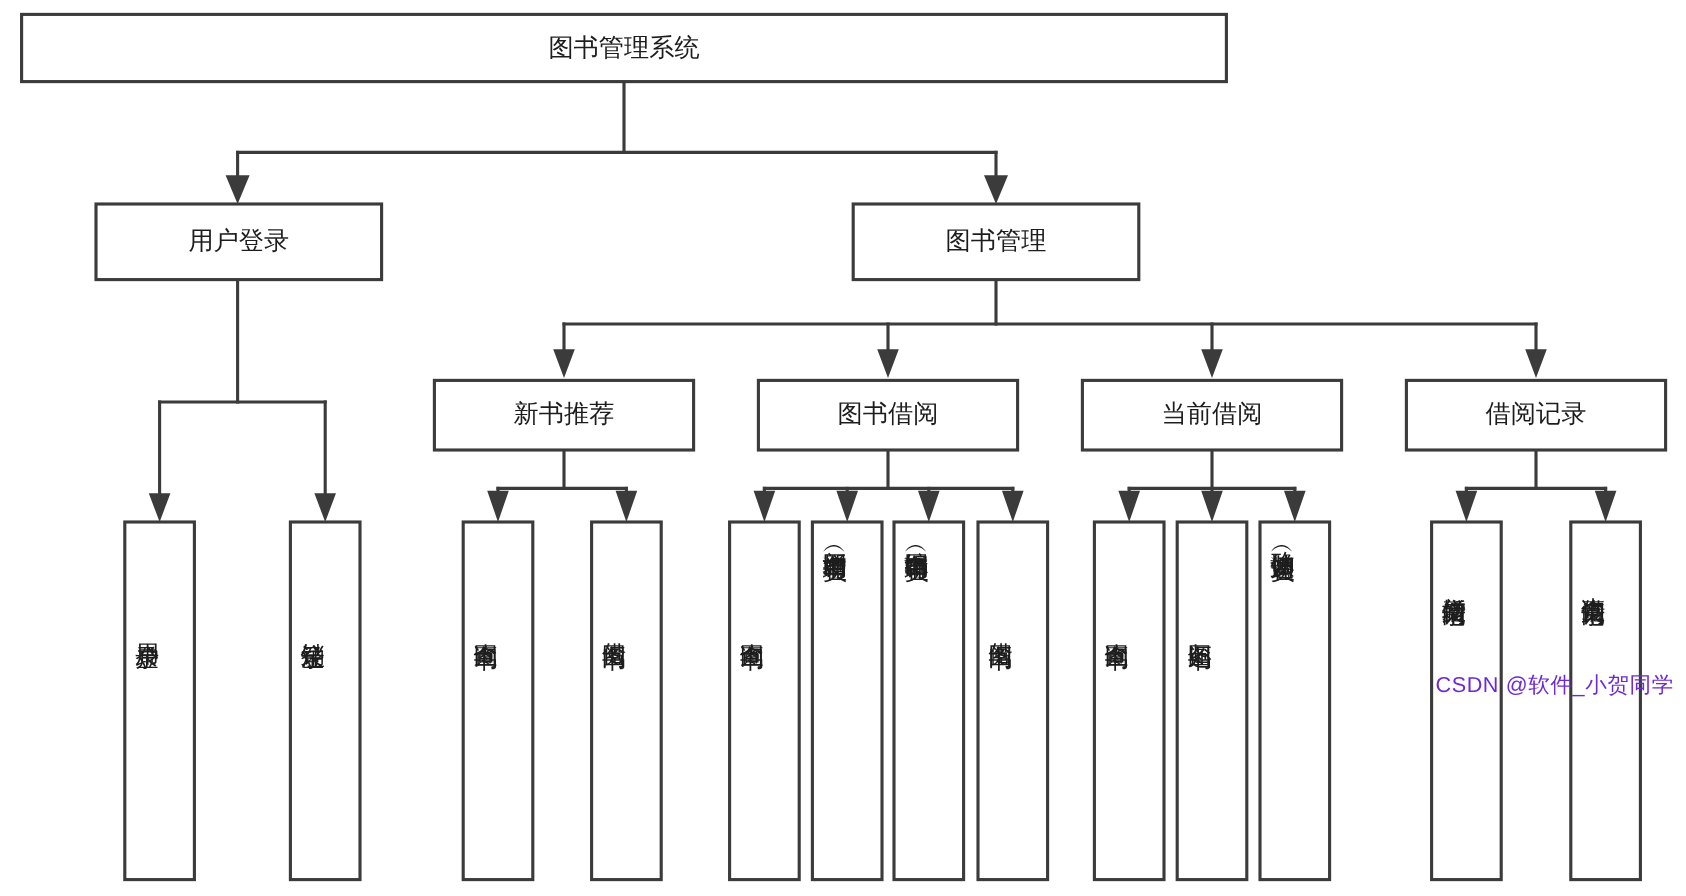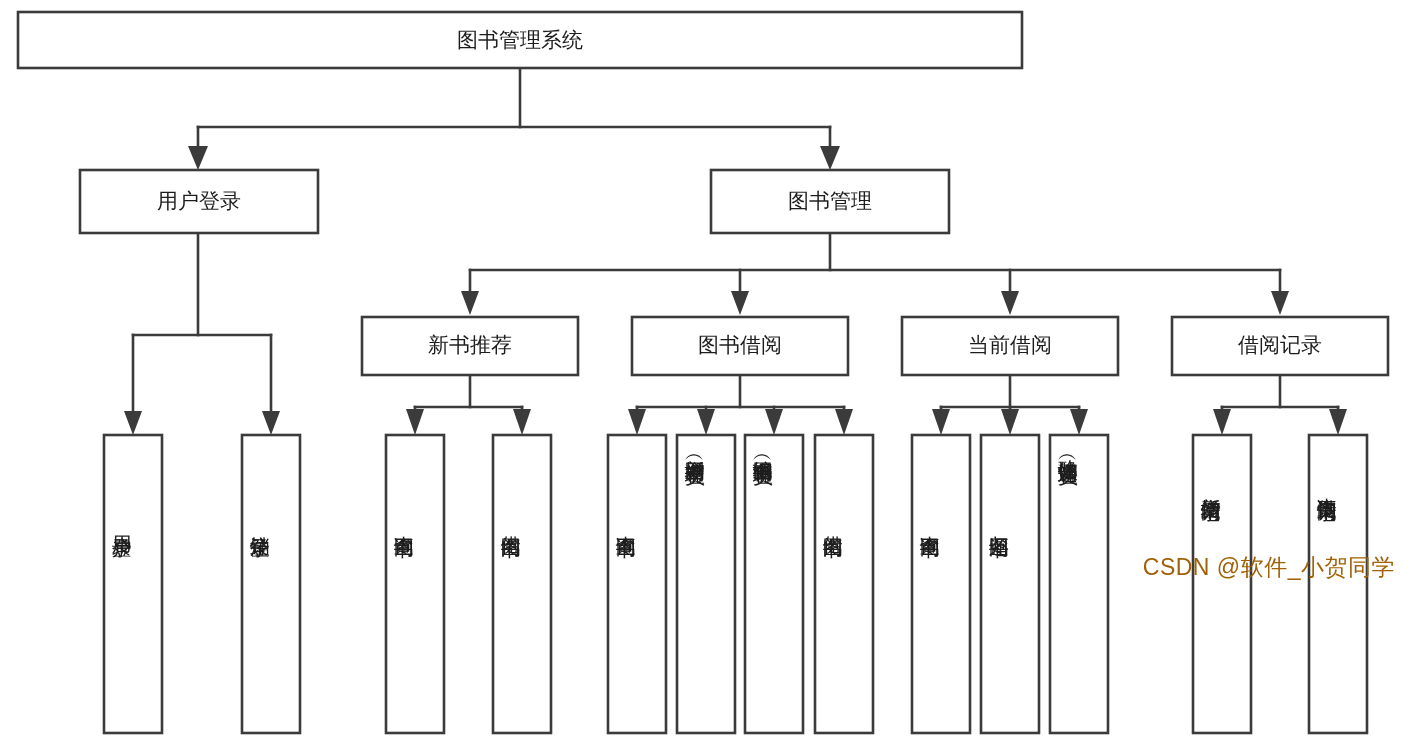--- a/index.html
+++ b/index.html
@@ -59,22 +59,22 @@
     text-orientation: upright;
     letter-spacing: 1px;
     white-space: nowrap;
     pointer-events: none;
   }
   .watermark {
     position: absolute;
     right: 10px;
     bottom: 6px;
     font-family: "Liberation Sans", "DejaVu Sans", sans-serif;
-    font-size: 23px;
-    color: #a16207;
+    font-size: 18px;
+    color: #6d28d9;
     letter-spacing: 0.5px;
     white-space: nowrap;
   }
 </style>
 </head>
 <body>
 
 <div id="diagram-root">
 
   <svg class="diagram-canvas" viewBox="0 0 1405 747">

